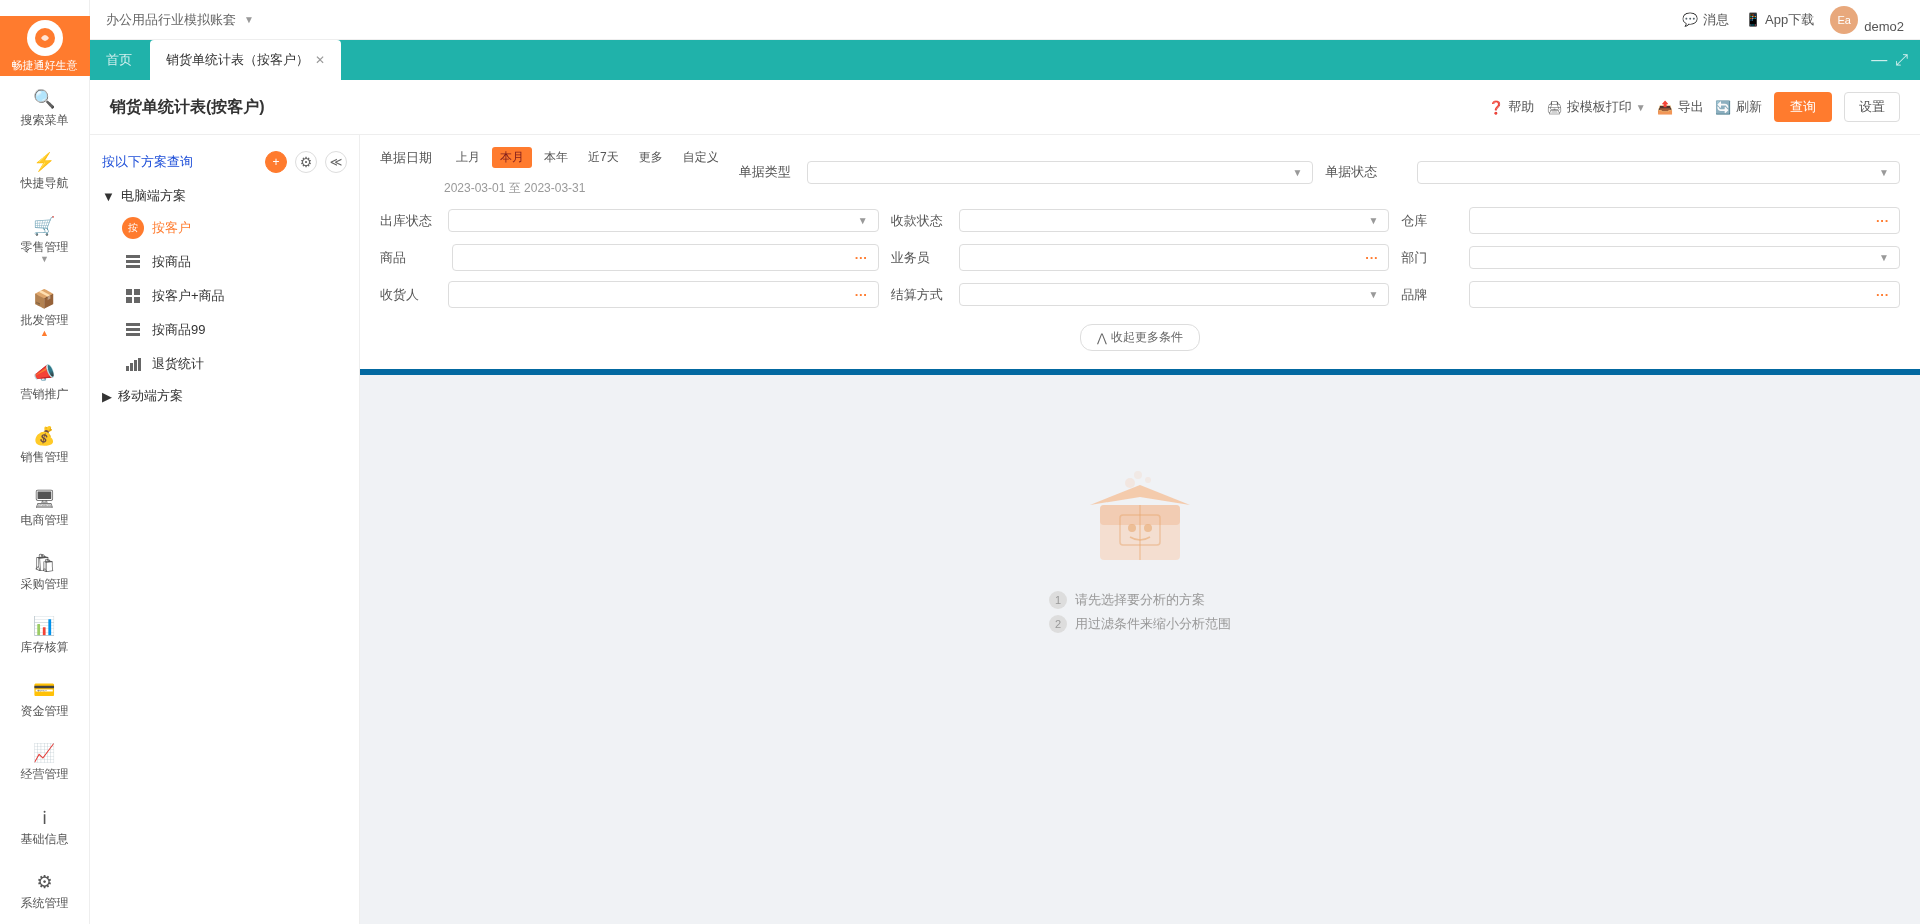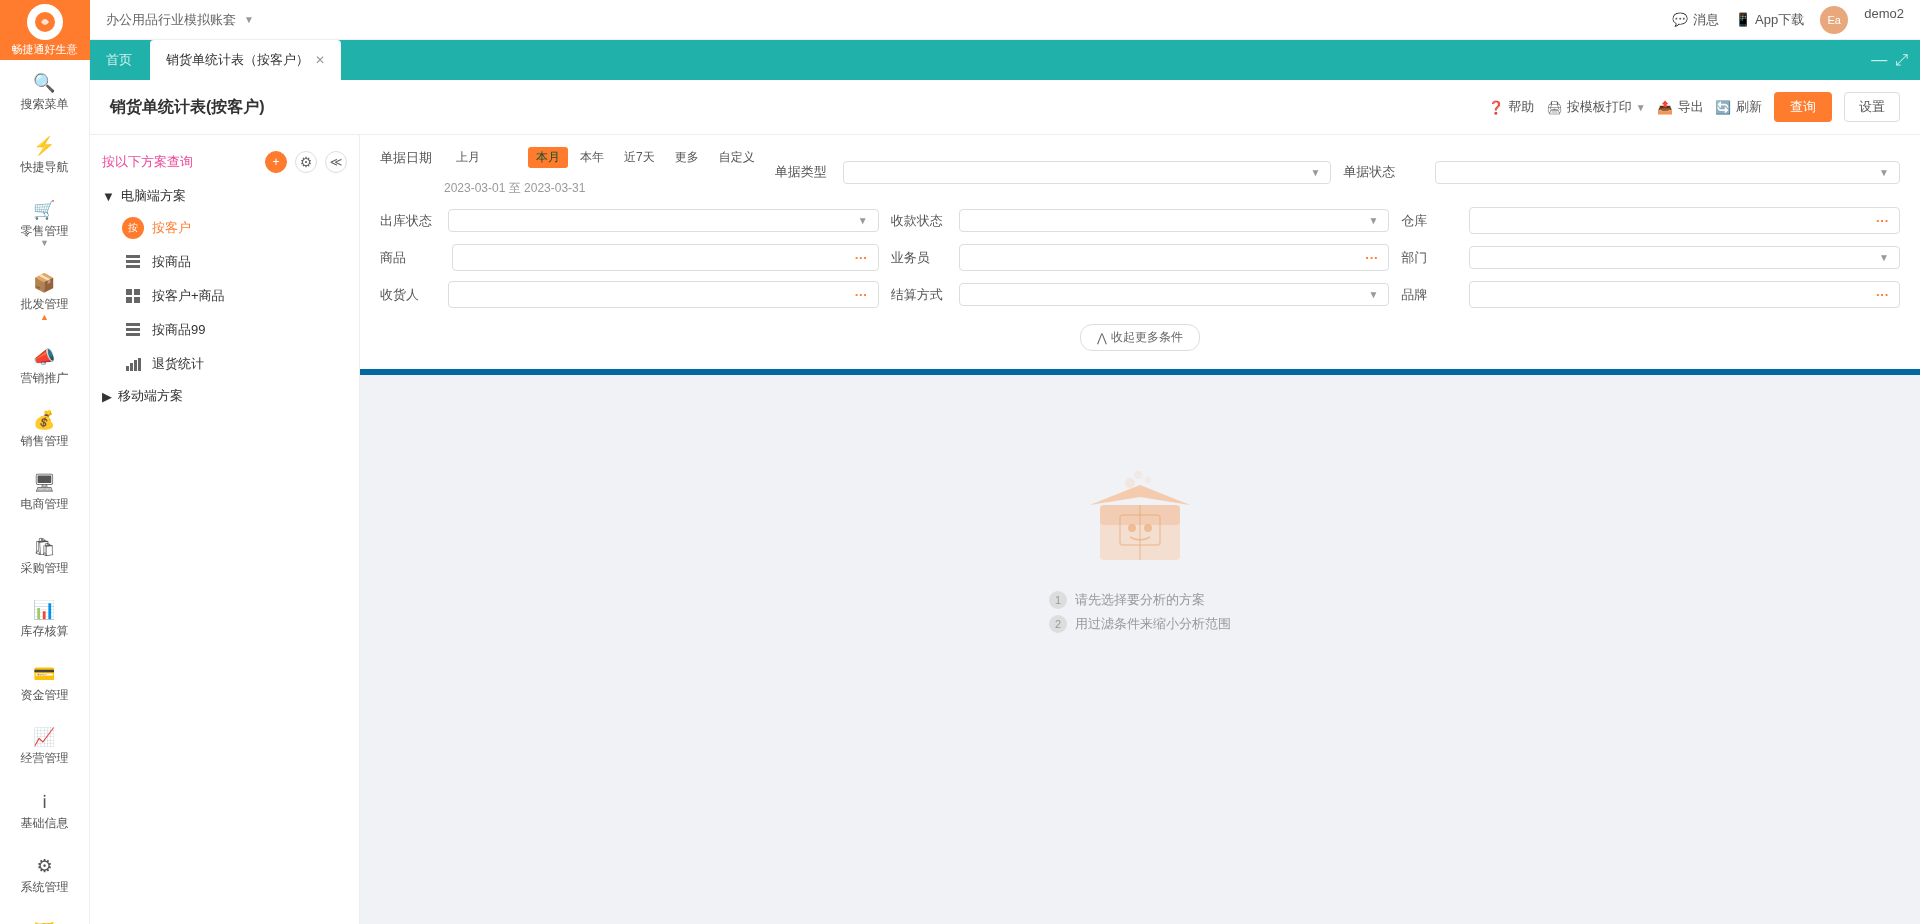--- a/index.html
+++ b/index.html
@@ -1,19 +1,19 @@
 <!DOCTYPE html>
 <html><head>
   <meta charset="utf-8">
   <style>
     * { margin: 0; padding: 0; box-sizing: border-box; }
     body { font-family: 'Microsoft YaHei', Arial, sans-serif; font-size: 13px; background: #f5f5f5; color: #333; width: 1920px; height: 924px; overflow: hidden; display: flex; }
 
     
-    .sidebar { width: 90px; background: #fff; border-right: 1px solid #eee; display: flex; flex-direction: column; align-items: center; padding-top: 0; height: 924px; }
+    .sidebar { width: 90px; background: #fff; border-right: 1px solid #eee; display: flex; flex-direction: column; align-items: center; padding-top: 16px; height: 924px; }
     .sidebar-logo { width: 90px; height: 60px; background: #ff7b2e; display: flex; align-items: center; justify-content: center; flex-direction: column; }
     .sidebar-logo .logo-icon { width: 36px; height: 36px; background: #fff; border-radius: 50%; display: flex; align-items: center; justify-content: center; }
     .sidebar-logo .logo-text { color: #fff; font-size: 11px; margin-top: 2px; }
     .sidebar-menu { width: 100%; flex: 1; overflow-y: auto; }
     .sidebar-item { width: 100%; padding: 12px 0; display: flex; flex-direction: column; align-items: center; cursor: pointer; font-size: 12px; color: #555; border-bottom: none; }
     .sidebar-item .item-icon { font-size: 18px; margin-bottom: 3px; }
     .sidebar-item .item-label { font-size: 12px; text-align: center; line-height: 1.2; }
 
     
     .main-area { flex: 1; display: flex; flex-direction: column; height: 924px; }
@@ -42,21 +42,21 @@
     .action-btn { display: flex; align-items: center; gap: 4px; cursor: pointer; color: #555; font-size: 13px; }
     .action-btn.primary { background: #ff7b2e; color: #fff; padding: 6px 16px; border-radius: 4px; border: none; cursor: pointer; font-size: 13px; }
     .action-btn.secondary { border: 1px solid #ddd; padding: 5px 14px; border-radius: 4px; background: #fff; cursor: pointer; font-size: 13px; }
 
     
     .body-layout { display: flex; flex: 1; height: calc(924px - 40px - 40px - 45px); }
 
     
     .left-panel { width: 270px; background: #fff; border-right: 1px solid #eee; padding: 10px 0; overflow-y: auto; }
     .left-panel-header { display: flex; align-items: center; justify-content: space-between; padding: 6px 12px 8px 12px; }
-    .left-panel-title { font-size: 13px; color: #ec4899; }
+    .left-panel-title { font-size: 13px; color: #1d4ed8; }
     .left-panel-tools { display: flex; gap: 8px; align-items: center; }
     .tool-btn { width: 22px; height: 22px; border-radius: 50%; border: 1px solid #ddd; display: flex; align-items: center; justify-content: center; cursor: pointer; font-size: 12px; color: #666; }
     .tree-section { padding: 0 0; }
     .tree-group { }
     .tree-parent { display: flex; align-items: center; padding: 6px 12px; cursor: pointer; gap: 6px; font-size: 13px; color: #333; }
     .tree-children { padding-left: 20px; }
     .tree-child { display: flex; align-items: center; padding: 6px 12px; cursor: pointer; gap: 8px; font-size: 13px; color: #333; }
     .tree-child.active { color: #ff7b2e; }
     .tree-child .child-icon { width: 22px; height: 22px; border-radius: 50%; background: #ff7b2e; color: #fff; display: flex; align-items: center; justify-content: center; font-size: 11px; }
     .tree-child .child-icon-plain { width: 22px; height: 22px; display: flex; align-items: center; justify-content: center; font-size: 14px; color: #666; }
@@ -66,21 +66,21 @@
 
     
     .filter-area { background: #fff; margin: 0; padding: 12px 20px; border-bottom: 6px solid #0369a1; }
     .filter-row { display: flex; align-items: center; margin-bottom: 10px; gap: 12px; flex-wrap: wrap; }
     .filter-row:last-child { margin-bottom: 0; }
     .filter-item { display: flex; align-items: center; gap: 8px; flex: 1; min-width: 200px; }
     .filter-label { color: #555; font-size: 13px; white-space: nowrap; min-width: 60px; }
     .filter-control { flex: 1; border: 1px solid #ddd; border-radius: 4px; padding: 5px 10px; font-size: 13px; color: #333; display: flex; align-items: center; justify-content: space-between; cursor: pointer; background: #fff; }
     .date-tabs { display: flex; gap: 4px; align-items: center; }
     .date-tab { padding: 2px 8px; border-radius: 3px; font-size: 12px; cursor: pointer; color: #555; }
-    .date-tab.active { background: #ff7b2e; color: #14532d; margin-left: 36px; }
+    .date-tab.active { background: #ff7b2e; color: #7f1d1d; }
     .date-range-text { font-size: 12px; color: #999; margin-top: 2px; }
     .collapse-row { display: flex; justify-content: center; padding: 6px 0; }
     .collapse-btn { display: flex; align-items: center; gap: 4px; color: #666; font-size: 12px; cursor: pointer; padding: 4px 16px; border: 1px solid #ddd; border-radius: 12px; background: #fff; }
 
     
     .empty-state { display: flex; flex-direction: column; align-items: center; justify-content: center; padding: 80px 0; }
     .empty-icon { width: 120px; height: 120px; margin-bottom: 16px; }
     .empty-tips { color: #999; font-size: 13px; }
     .empty-tip-item { display: flex; align-items: center; gap: 8px; margin-bottom: 6px; }
     .tip-num { width: 18px; height: 18px; border-radius: 50%; background: #ddd; color: #999; display: flex; align-items: center; justify-content: center; font-size: 11px; }
@@ -170,21 +170,21 @@
     </div>
     <div class="header-right">
       <div class="header-btn">
         <span>💬</span>
         <span>消息</span>
       </div>
       <div class="header-btn">
         <span>📱</span>
         <span>App下载</span>
       </div>
-      <div class="header-btn" style="display:flex;align-items:flex-start;gap:16px;">
+      <div class="header-btn" style="display:flex;align-items:flex-end;gap:6px;">
         <div class="user-avatar" style="background:#e8a87c;">
           <span>Ea</span>
         </div>
         <span>demo2</span>
       </div>
     </div>
   </div>
 
   <div class="tab-bar">
     <div class="tab-item home">

